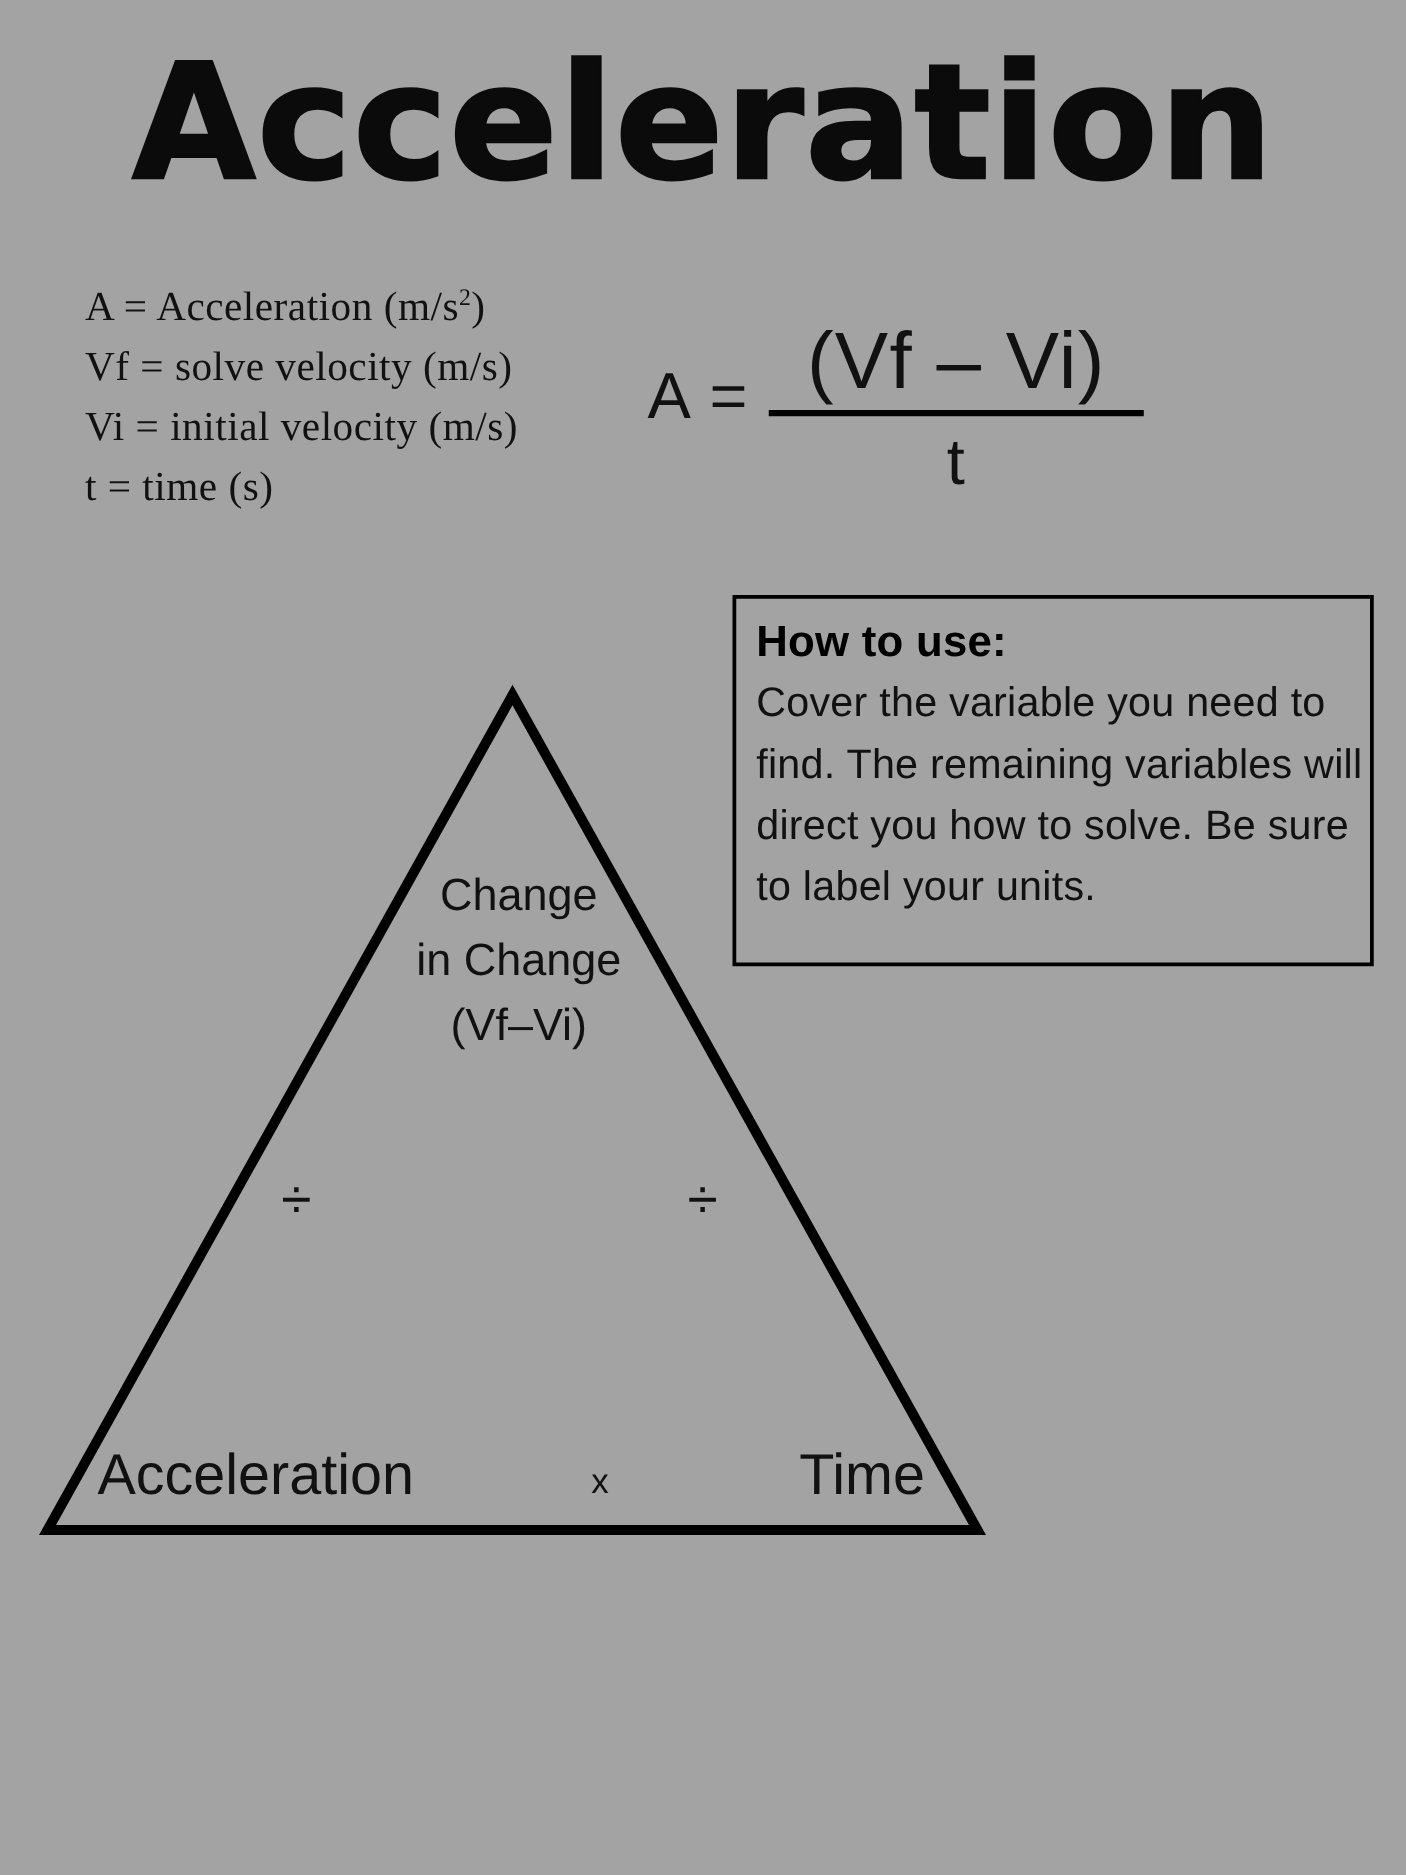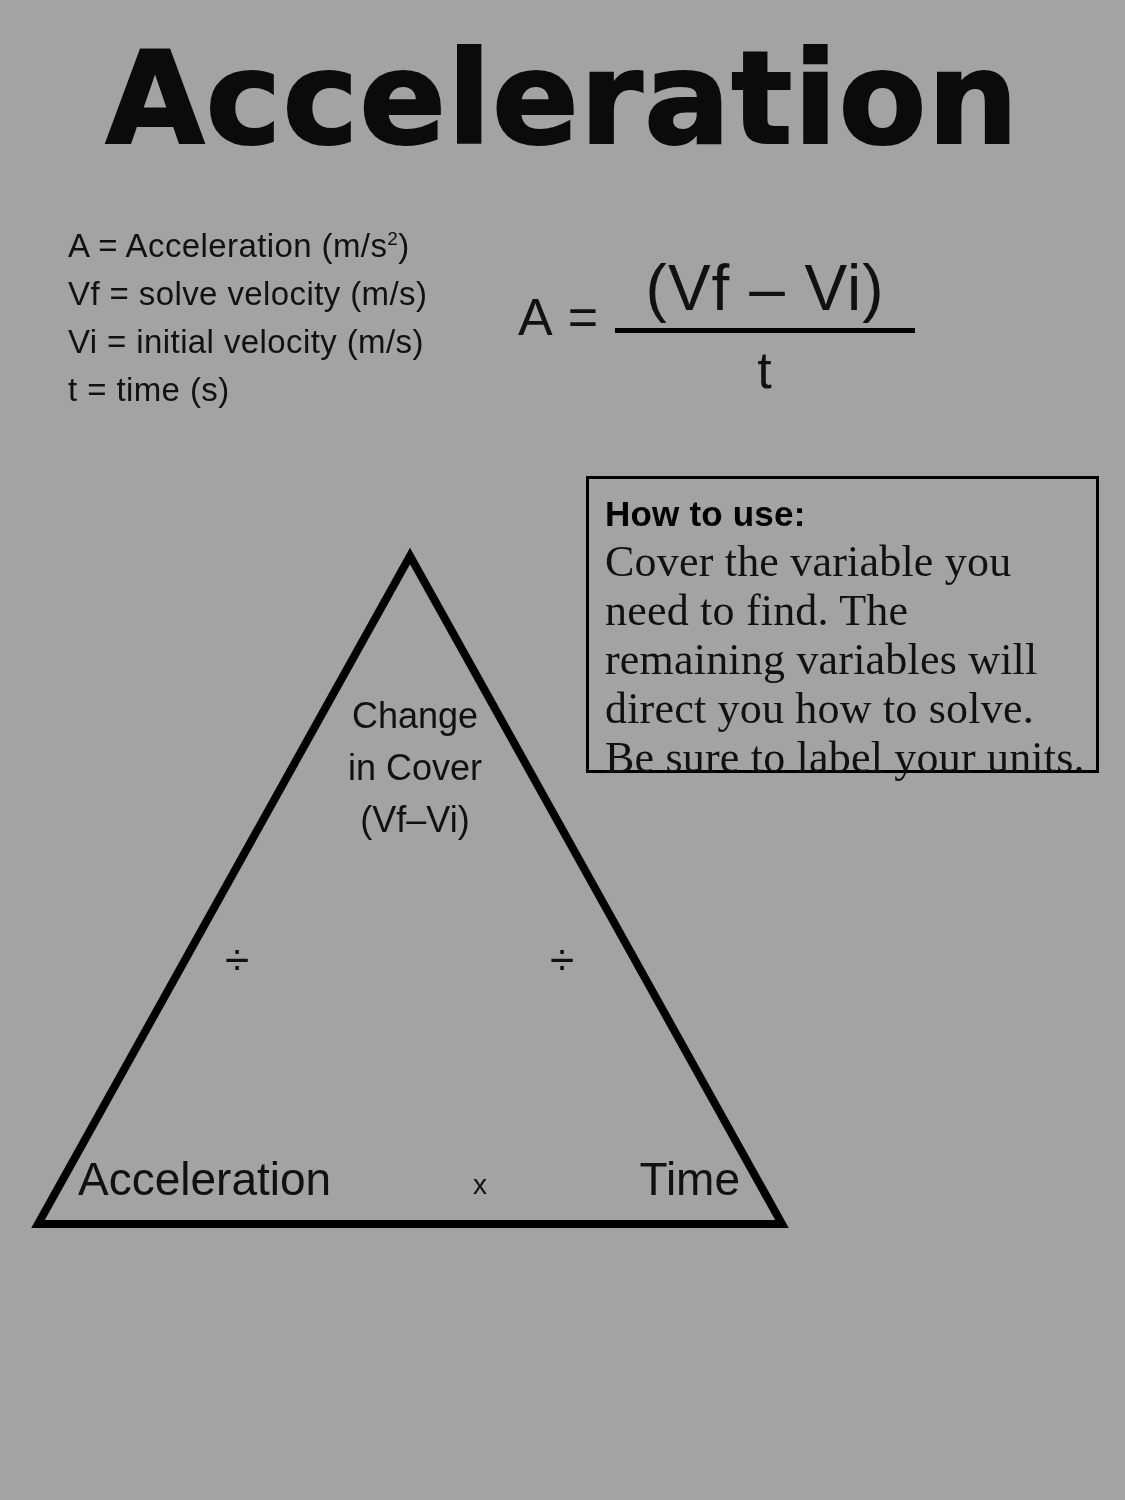--- a/index.html
+++ b/index.html
@@ -37,20 +37,21 @@
   
   #legend {
     position: absolute;
     left: 68px;
     top: 222px;
     font-size: 33px;
     line-height: 48px;
     letter-spacing: 0.4px;
     color: #111;
     white-space: nowrap;
+    font-family: Liberation Serif, serif;
   }
   #legend .legend-line { display: block; }
   #legend sup {
     font-size: 19px;
     vertical-align: super;
     line-height: 0;
   }
 
   
   #equation {
@@ -100,25 +101,24 @@
     padding: 12px 4px 0 16px;
   }
   #howto-heading {
     font-size: 35px;
     line-height: 46px;
     font-weight: 700;
     letter-spacing: 0.2px;
     color: #000;
   }
   #howto-body {
-    font-size: 44px;
+    font-size: 33px;
     line-height: 49px;
     letter-spacing: 0.2px;
     color: #111;
-    font-family: Liberation Serif, serif;
   }
 
   
   #triangle-wrap {
     position: absolute;
     left: 0;
     top: 530;
     width: 1125px;
     height: 1500px;
   }
@@ -210,21 +210,21 @@
     <div id="howto-body">Cover the variable you need to find. The remaining variables will direct you how to solve. Be sure to label your units.</div>
   </div>
 
   <div id="triangle-wrap">
     <svg id="triangle-svg" viewBox="0 0 1125 1500">
       <polygon points="410,556 782,1224 38,1224" fill="none" stroke="#000000" stroke-width="8" stroke-linejoin="miter"></polygon>
     </svg>
 
     <div class="tri-label" id="tri-top-label">
       <div>Change</div>
-      <div>in Cover</div>
+      <div>in Change</div>
       <div>(Vf–Vi)</div>
     </div>
 
     <div class="tri-label" id="tri-div-left">÷</div>
     <div class="tri-label" id="tri-div-right">÷</div>
 
     <div class="tri-label" id="tri-bottom-left">Acceleration</div>
     <div class="tri-label" id="tri-bottom-op">x</div>
     <div class="tri-label" id="tri-bottom-right">Time</div>
   </div>

